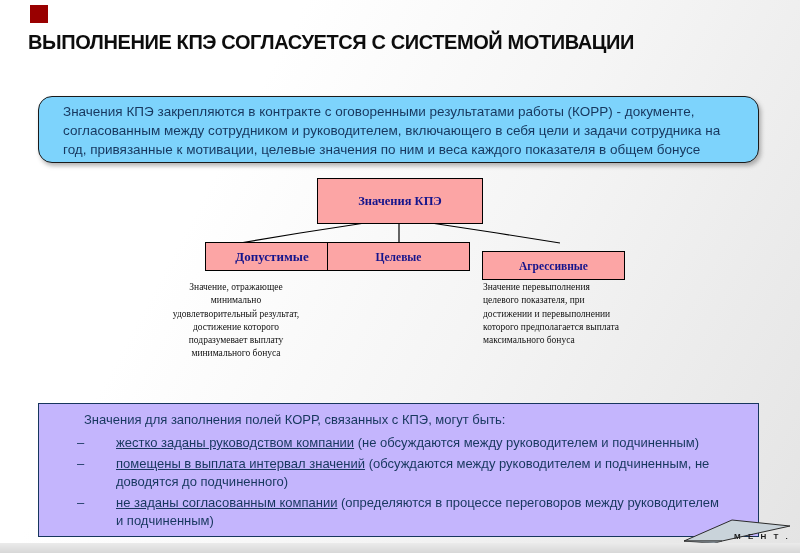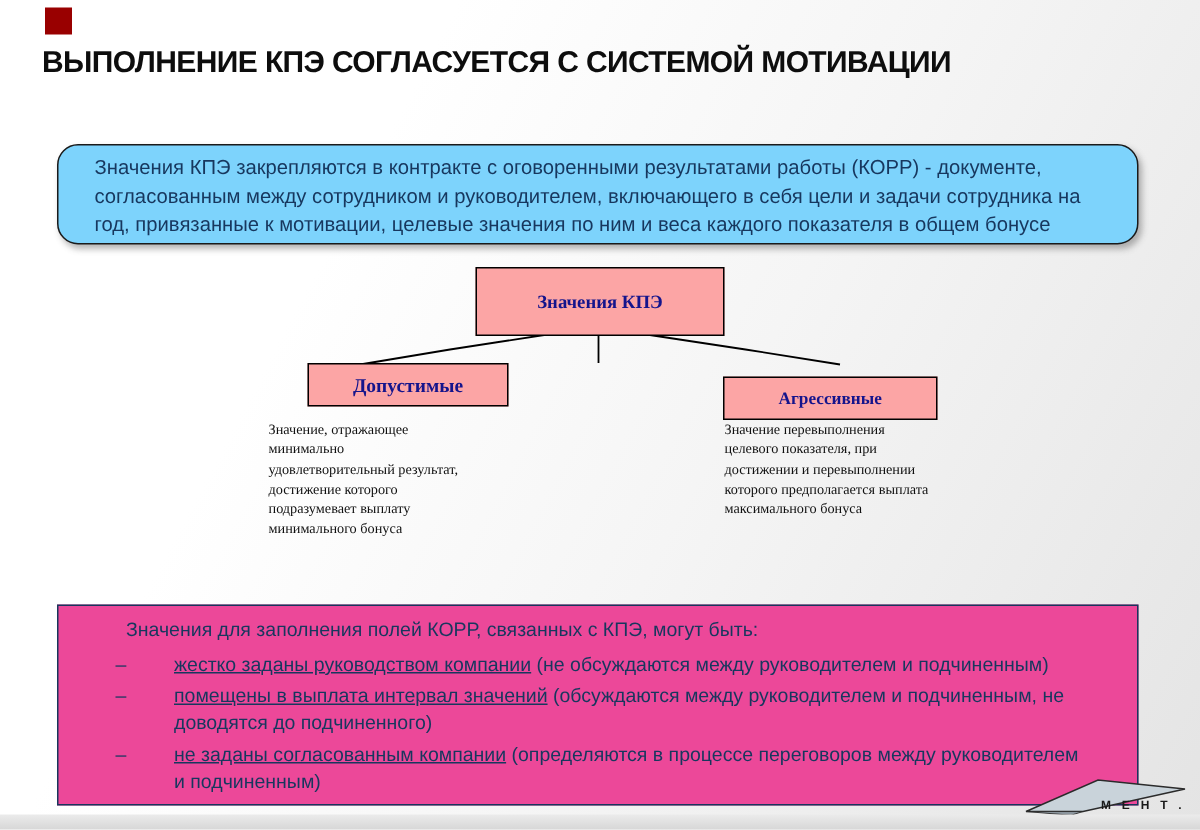--- a/index.html
+++ b/index.html
@@ -27,26 +27,26 @@
     font-family:"Liberation Serif",serif;font-weight:bold;color:#14148c;
   }
   .root-node{left:317px;top:178px;width:164px;height:44px;font-size:12.5px;}
   .n1{left:173px;top:242px;width:132px;height:27px;font-size:13px;margin-left:32px;}
   .n2{left:327px;top:242px;width:141px;height:27px;font-size:11.5px;}
   .n3{left:482px;top:251px;width:141px;height:27px;font-size:11.5px;}
   .desc{
     position:absolute;top:281px;font-family:"Liberation Serif",serif;font-size:9.5px;
     line-height:1.4;color:#101010;white-space:pre-line;
   }
-  .desc1{left:179px;width:144px;}
+  .desc1{left:164px;width:144px;text-align:center;}
   .desc2{left:331px;width:156px;}
   .desc3{left:483px;width:162px;}
   .bottom-box{
     position:absolute;left:38px;top:403px;width:721px;height:134px;box-sizing:border-box;
-    background:#ec4899;border:1px solid #17365d;
+    background:#c4b5fd;border:1px solid #17365d;
     padding:7px 18px 0 20px;color:#17375e;font-size:13px;overflow:hidden;
   }
   .b-intro{margin:0 0 5px 25px;line-height:1.38;}
   .bullet{display:flex;margin:3px 0 3px 18px;line-height:1.38;}
   .dash{width:24px;flex:0 0 24px;}
   .btext{flex:1;padding-right:14px;margin-left:15px;}
   .u{text-decoration:underline;}
   .logo{position:absolute;left:676px;top:513px;}
   .logo text{font-family:"Liberation Sans",sans-serif;font-size:8px;font-weight:bold;
     letter-spacing:2.5px;fill:#1a1a1a;}
@@ -73,20 +73,23 @@
     <polyline points="399,222 399,242" fill="none" stroke="#000" stroke-width="1.2"></polyline>
     <polyline points="431,223 497,233 560,243" fill="none" stroke="#000" stroke-width="1.2"></polyline>
   </svg>
 
   <div class="node root-node">
     <span>Значения КПЭ</span>
   </div>
 
   <div class="node n1">
     <span>Допустимые</span>
+  </div>
+  <div class="node n2">
+    <span>Целевые</span>
   </div>
   <div class="node n3">
     <span>Агрессивные</span>
   </div>
 
   <div class="desc desc1">Значение, отражающее
 минимально
 удовлетворительный результат,
 достижение которого
 подразумевает выплату

